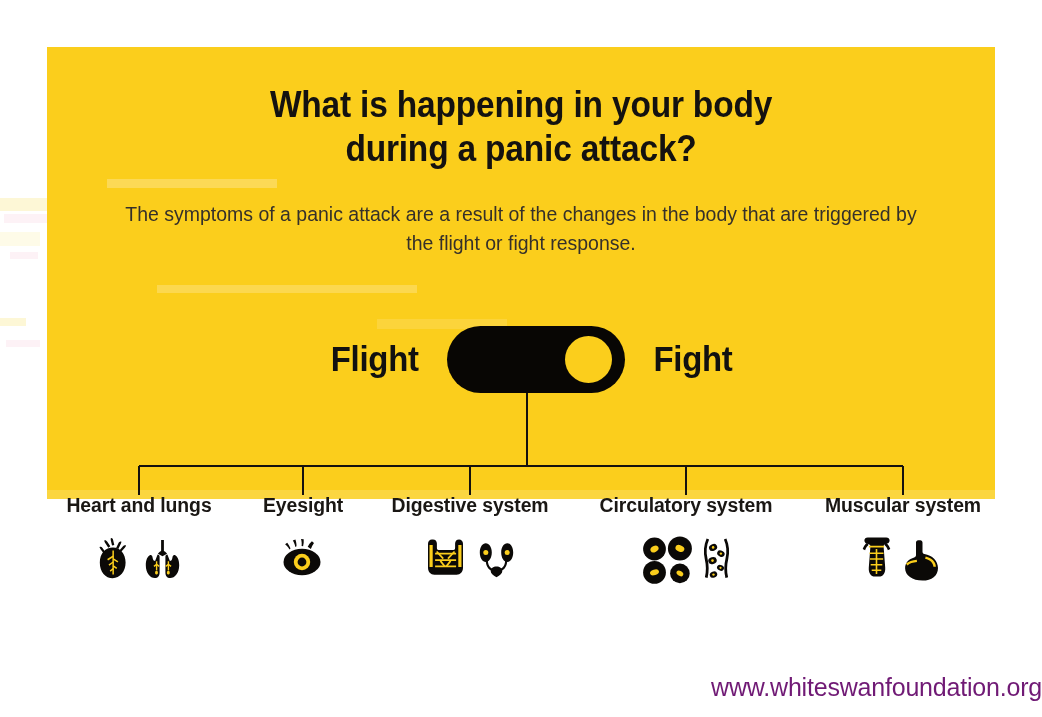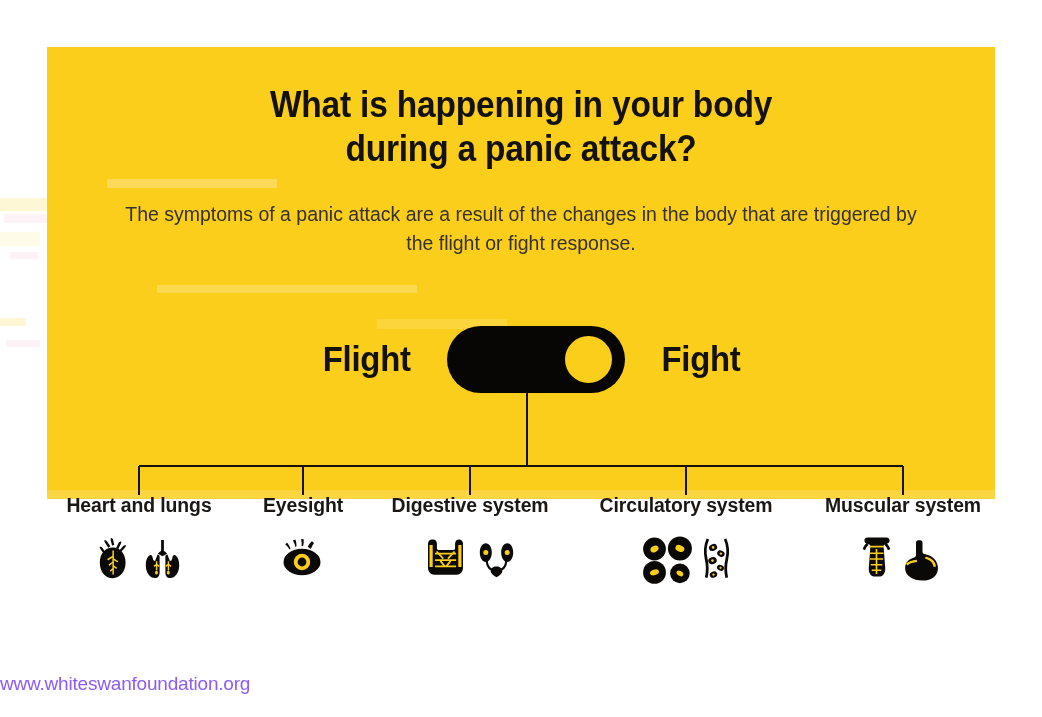--- a/index.html
+++ b/index.html
@@ -78,21 +78,21 @@
 
   
   #toggle-row {
     position: absolute;
     left: 0; right: 0;
     top: 272px;
     height: 80px;
     display: flex;
     align-items: center;
     justify-content: center;
-    gap: 34px;
+    gap: 26px;
     margin-left: 21px;
   }
   .toggle-word {
     color: #121110;
     font-family: "Liberation Sans Narrow", "Liberation Sans", sans-serif;
     font-weight: bold;
     font-size: 35px;
     letter-spacing: -.3px;
     transform: scaleX(.94);
     white-space: nowrap;
@@ -149,23 +149,23 @@
     transform: translateX(-50%);
   }
   .icon-group svg { display: block; }
   .ic { fill: #0b0907; }
 
   
   #footer {
     position: absolute;
     left: 0; right: 0;
     top: 673px;
-    text-align: left;
-    color: #8b5cf6;
-    font-size: 19px;
+    text-align: right;
+    color: #701a75;
+    font-size: 25px;
     letter-spacing: -.2px;
   }
 </style>
 </head>
 <body>
 
 <div id="canvas">
 
   <div class="artifact" style="left:0px;   top:198px; width:58px;  height:13px;"></div>
   <div class="artifact b" style="left:4px;   top:214px; width:46px;  height:9px;"></div>

